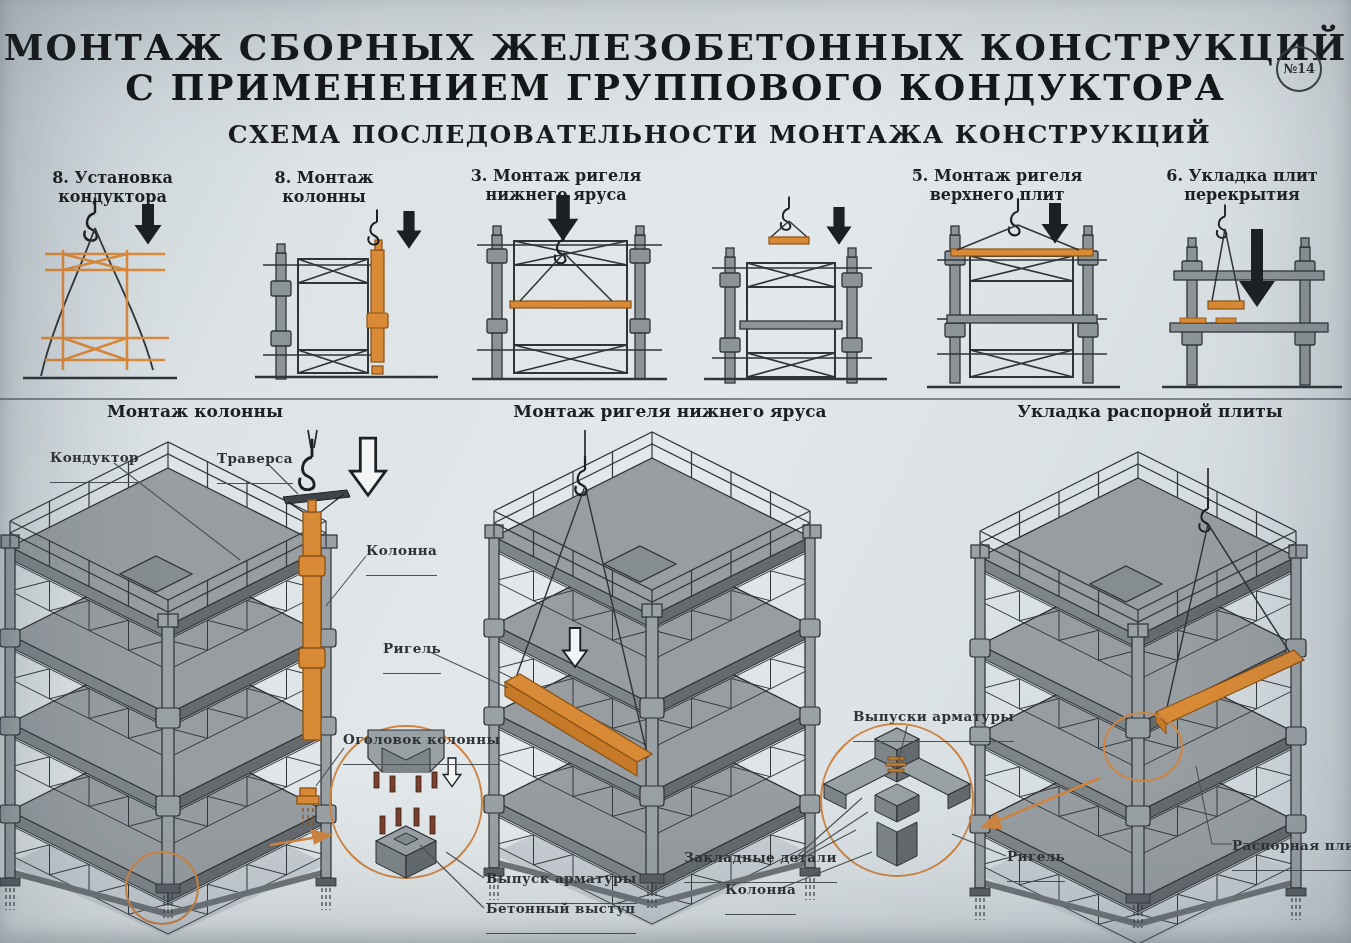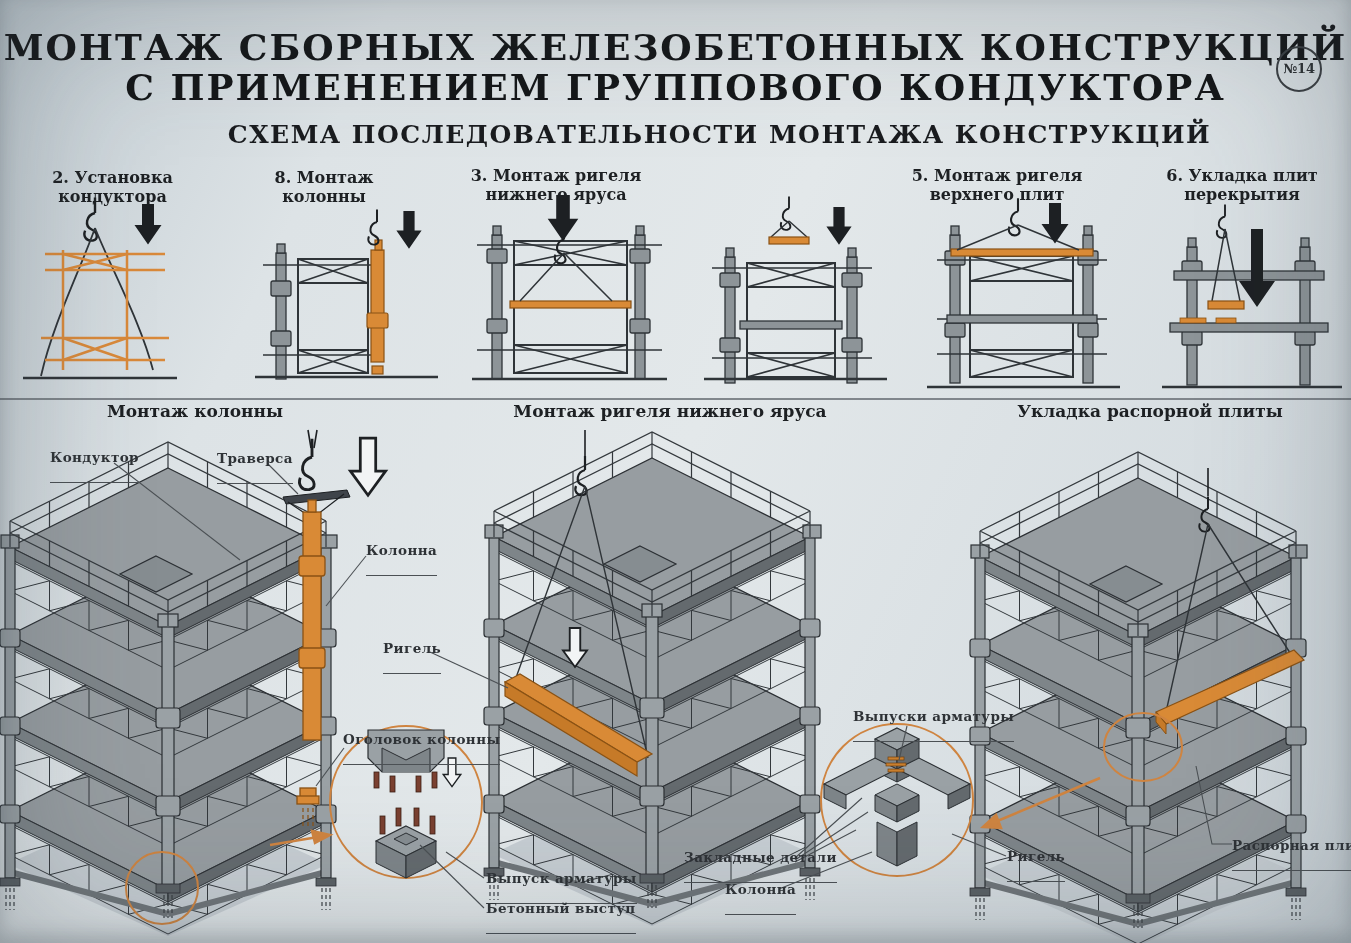--- a/index.html
+++ b/index.html
@@ -328,21 +328,21 @@
     </g>
   </svg>
 
   <div class="abs title" style="top:26px;">МОНТАЖ СБОРНЫХ ЖЕЛЕЗОБЕТОННЫХ КОНСТРУКЦИЙ</div>
   <div class="abs title" style="top:66px;">С ПРИМЕНЕНИЕМ ГРУППОВОГО КОНДУКТОРА</div>
   <div class="abs subtitle" style="top:120px;padding-left:44px;">СХЕМА ПОСЛЕДОВАТЕЛЬНОСТИ МОНТАЖА КОНСТРУКЦИЙ</div>
   <div class="abs badge">№14</div>
   <div class="abs sep"></div>
 
   <div class="abs step-label" style="left:10px;top:168px;width:205px;">
-    <div>2. Установка кондуктора</div>
+    <div>8. Установка кондуктора</div>
       <div></div>
   </div>
   <div class="abs step-label" style="left:238px;top:168px;width:172px;">
     <div>8. Монтаж колонны</div>
       <div></div>
   </div>
   <div class="abs step-label" style="left:466px;top:166px;width:180px;">
     <div>3. Монтаж ригеля</div>
       <div>нижнего яруса</div>
   </div>

